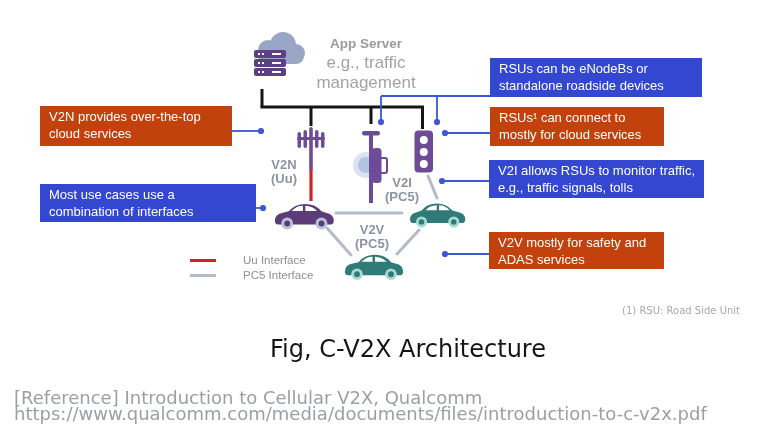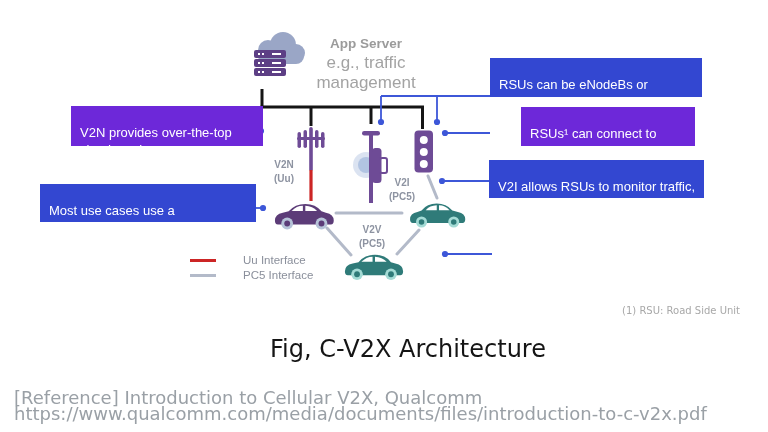--- a/index.html
+++ b/index.html
@@ -1,27 +1,27 @@
 <!DOCTYPE html>
 <html><head>
 <meta charset="utf-8">
 <style>
   html,body{margin:0;padding:0;background:#fff;}
   .stage{position:relative;width:768px;height:432px;background:#ffffff;overflow:hidden;
          font-family:"Liberation Sans",sans-serif;}
   svg{position:absolute;left:0;top:0;}
   .callout{position:absolute;color:#ffffff;font-size:13px;line-height:16.5px;
-           padding:19px 9px;white-space:pre-line;box-sizing:border-box;}
+           padding:3px 9px;white-space:pre-line;box-sizing:border-box;}
   .callout.blue{background:#3347d1;}
-  .callout.green{background:#6d28d9;margin-left:31px;}
+  .callout.green{background:#c2410c;}
   .app-title{position:absolute;left:296px;top:36px;width:140px;text-align:center;
              color:#9b9b9b;font-size:13.5px;font-weight:bold;}
   .app-sub{position:absolute;left:286px;top:53px;width:160px;text-align:center;
            color:#a3a3a3;font-size:17px;}
-  .dlabel{position:absolute;color:#8d93a1;font-weight:bold;font-size:10px;
+  .dlabel{position:absolute;color:#8d93a1;font-weight:bold;font-size:13px;
           line-height:13.5px;text-align:center;white-space:pre-line;transform:translateX(-50%);}
   .legend-row{position:absolute;display:flex;align-items:center;gap:27px;}
   .legend-swatch{width:26px;height:3px;}
   .legend-label{color:#8a8f9b;font-size:11.5px;}
   .footnote{position:absolute;right:28px;top:305px;color:#a8a8a8;font-size:10px;
             font-family:"DejaVu Sans",sans-serif;}
   .fig-title{position:absolute;left:0;right:0;top:335px;text-align:center;color:#151515;
              font-size:24px;font-family:"DejaVu Sans",sans-serif;margin-left:48px;}
   .reference{position:absolute;left:14px;top:390px;color:#9aa0a6;font-size:18px;
              line-height:16px;white-space:pre-line;font-family:"DejaVu Sans",sans-serif;}
@@ -152,20 +152,22 @@
   <div class="callout green" style="left:40px;top:106px;width:192px;height:40px;">V2N provides over-the-top
 cloud services</div>
   <div class="callout blue" style="left:40px;top:184px;width:216px;height:38px;">Most use cases use a
 combination of interfaces</div>
   <div class="callout blue" style="left:490px;top:58px;width:212px;height:39px;">RSUs can be eNodeBs or
 standalone roadside devices</div>
   <div class="callout green" style="left:490px;top:107px;width:174px;height:39px;">RSUs¹ can connect to
 mostly for cloud services</div>
   <div class="callout blue" style="left:489px;top:160px;width:215px;height:38px;">V2I allows RSUs to monitor traffic,
 e.g., traffic signals, tolls</div>
+  <div class="callout green" style="left:489px;top:232px;width:175px;height:37px;">V2V mostly for safety and
+ADAS services</div>
 
   <div class="dlabel" style="left:284px;top:158px;">V2N
 (Uu)</div>
   <div class="dlabel" style="left:402px;top:176px;">V2I
 (PC5)</div>
   <div class="dlabel" style="left:372px;top:223px;">V2V
 (PC5)</div>
 
   <div class="legend-row" style="left:190px;top:254px;">
     <div class="legend-swatch" style="background:#cc2525;"></div>

